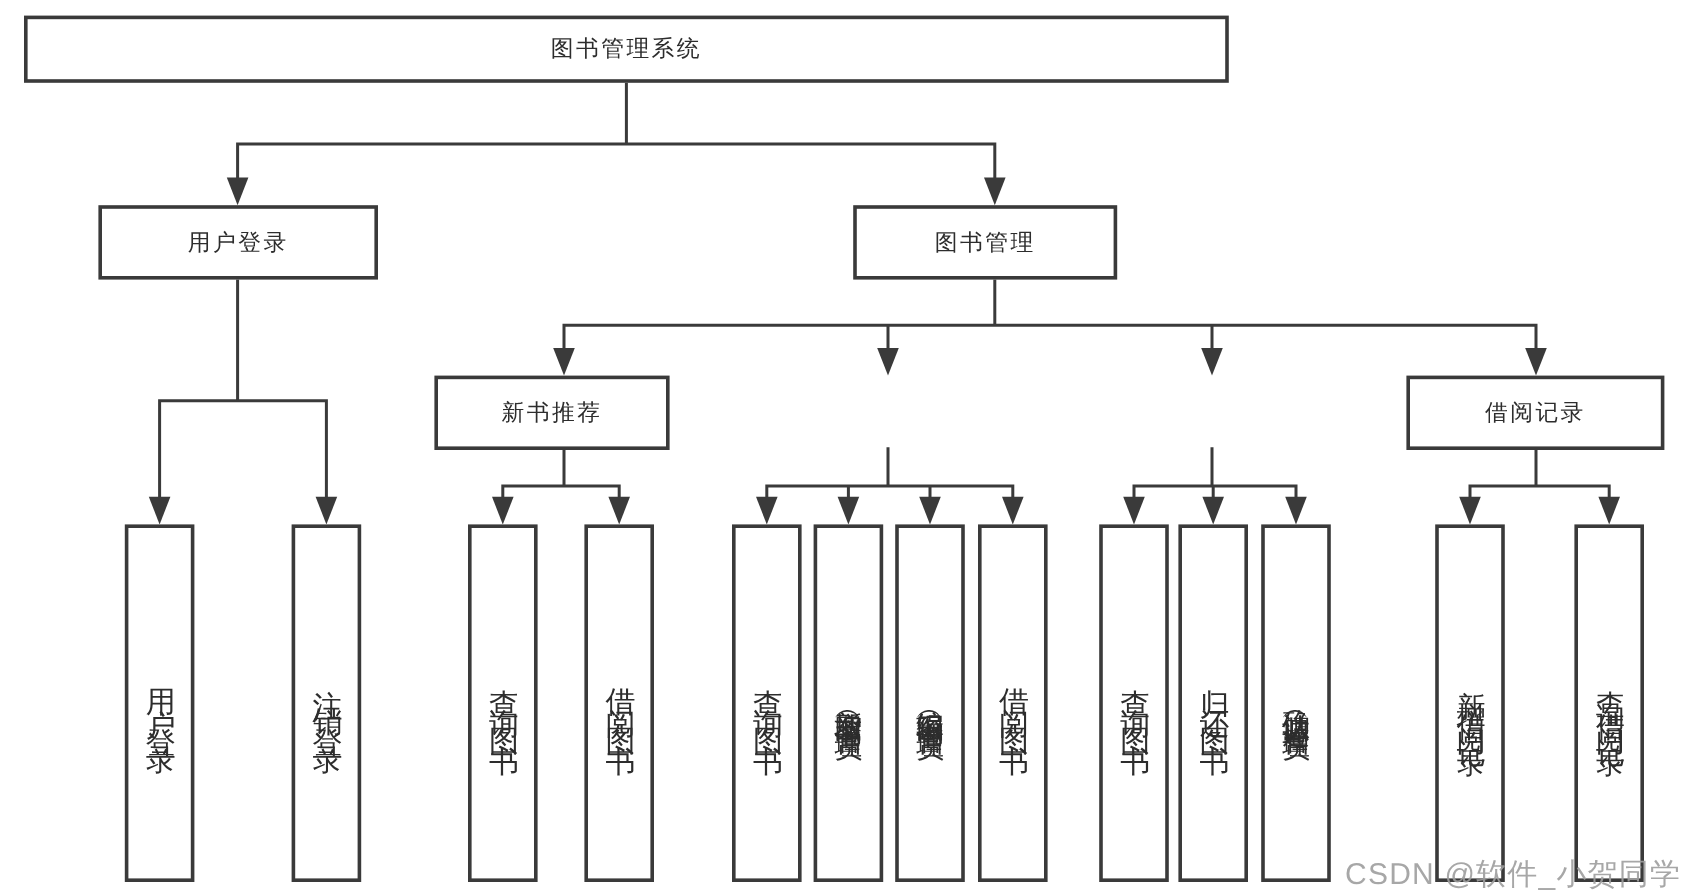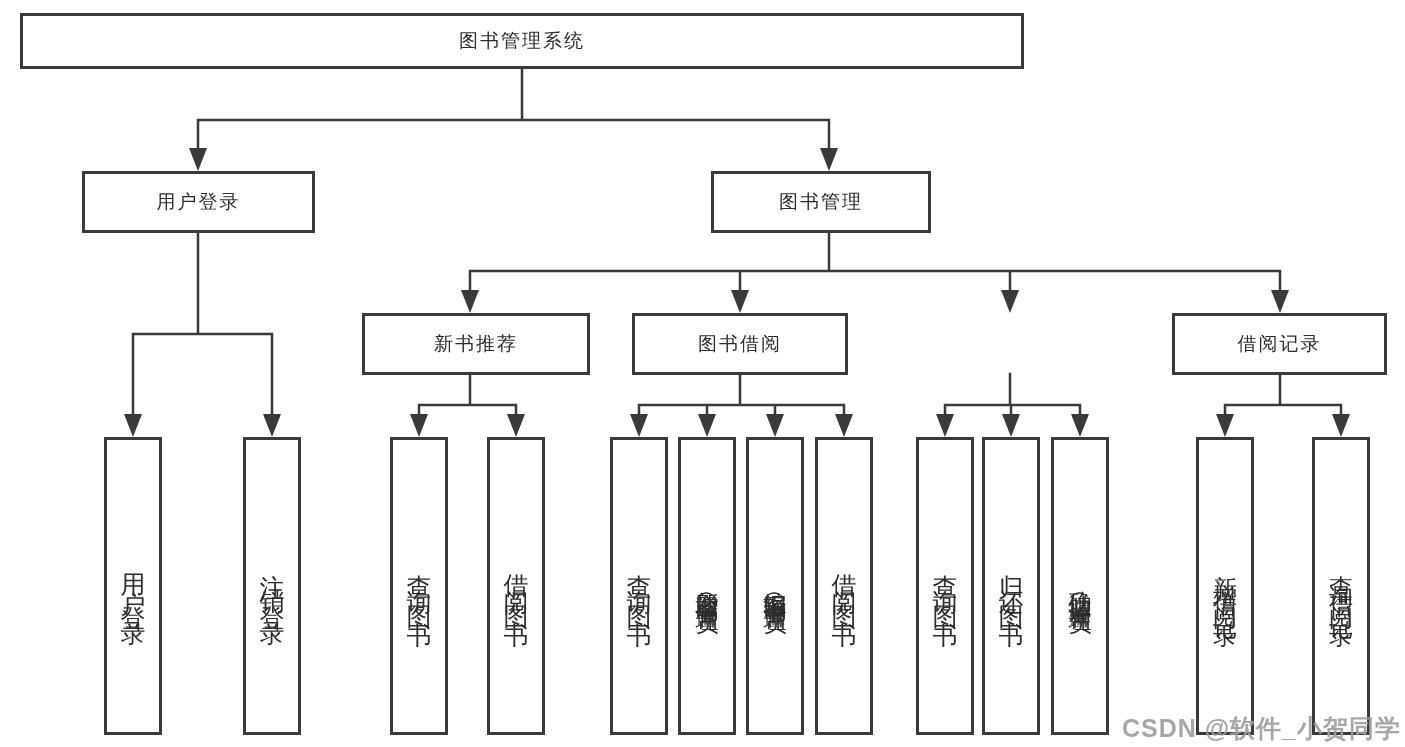--- a/index.html
+++ b/index.html
@@ -29,21 +29,21 @@
     text-align: center;
   }
   .h-box {
     font-size: 19px;
     letter-spacing: 2px;
     white-space: nowrap;
   }
   .root-box  { left: 20px;   top: 13px;  width: 1004px; height: 56px; }
   .lvl2-a    { left: 82px;   top: 171px; width: 233px;  height: 62px; }
   .lvl2-b    { left: 711px;  top: 171px; width: 220px;  height: 62px; }
-  .lvl3-a    { left: 362px;  top: 313px; width: 228px;  height: 62px; }
+  .lvl3-a    { left: 362px;  top: 313px; width: 196px;  height: 62px; }
   .lvl3-b    { left: 632px;  top: 313px; width: 216px;  height: 62px; }
   .lvl3-c    { left: 902px;  top: 313px; width: 216px;  height: 62px; }
   .lvl3-d    { left: 1172px; top: 313px; width: 215px;  height: 62px; }
   .leaf {
     top: 437px;
     width: 58px;
     height: 298px;
   }
   .vtext {
     writing-mode: vertical-rl;
@@ -62,21 +62,20 @@
   #watermark {
     position: absolute;
     right: 4px;
     top: 712px;
     font-size: 25px;
     letter-spacing: 1px;
     color: #9e9e9e;
     opacity: 0.9;
     z-index: 10;
     white-space: nowrap;
-    font-weight: bold;
   }
 </style>
 </head>
 <body>
 
 <div id="canvas">
 
   <svg id="connectors" viewBox="0 0 1405 747" xmlns="http://www.w3.org/2000/svg">
     <g stroke="#3a3a3a" stroke-width="2.5" fill="none" stroke-linecap="square">
       <path d="M522 68 L522 120 M198 120 L829 120 M198 120 L198 150 M829 120 L829 150"></path>
@@ -117,23 +116,20 @@
   <div class="box lvl2-a h-box">
     <span>用户登录</span>
   </div>
   <div class="box lvl2-b h-box">
     <span>图书管理</span>
   </div>
 
   <div class="box lvl3-a h-box">
     <span>新书推荐</span>
   </div>
-  <div class="box lvl3-b h-box">
-    <span>图书借阅</span>
-  </div>
   <div class="box lvl3-d h-box">
     <span>借阅记录</span>
   </div>
 
   <div class="box leaf short la0">
     <span class="vtext">用户登录</span>
   </div>
   <div class="box leaf short la1">
     <span class="vtext">注销登录</span>
   </div>

